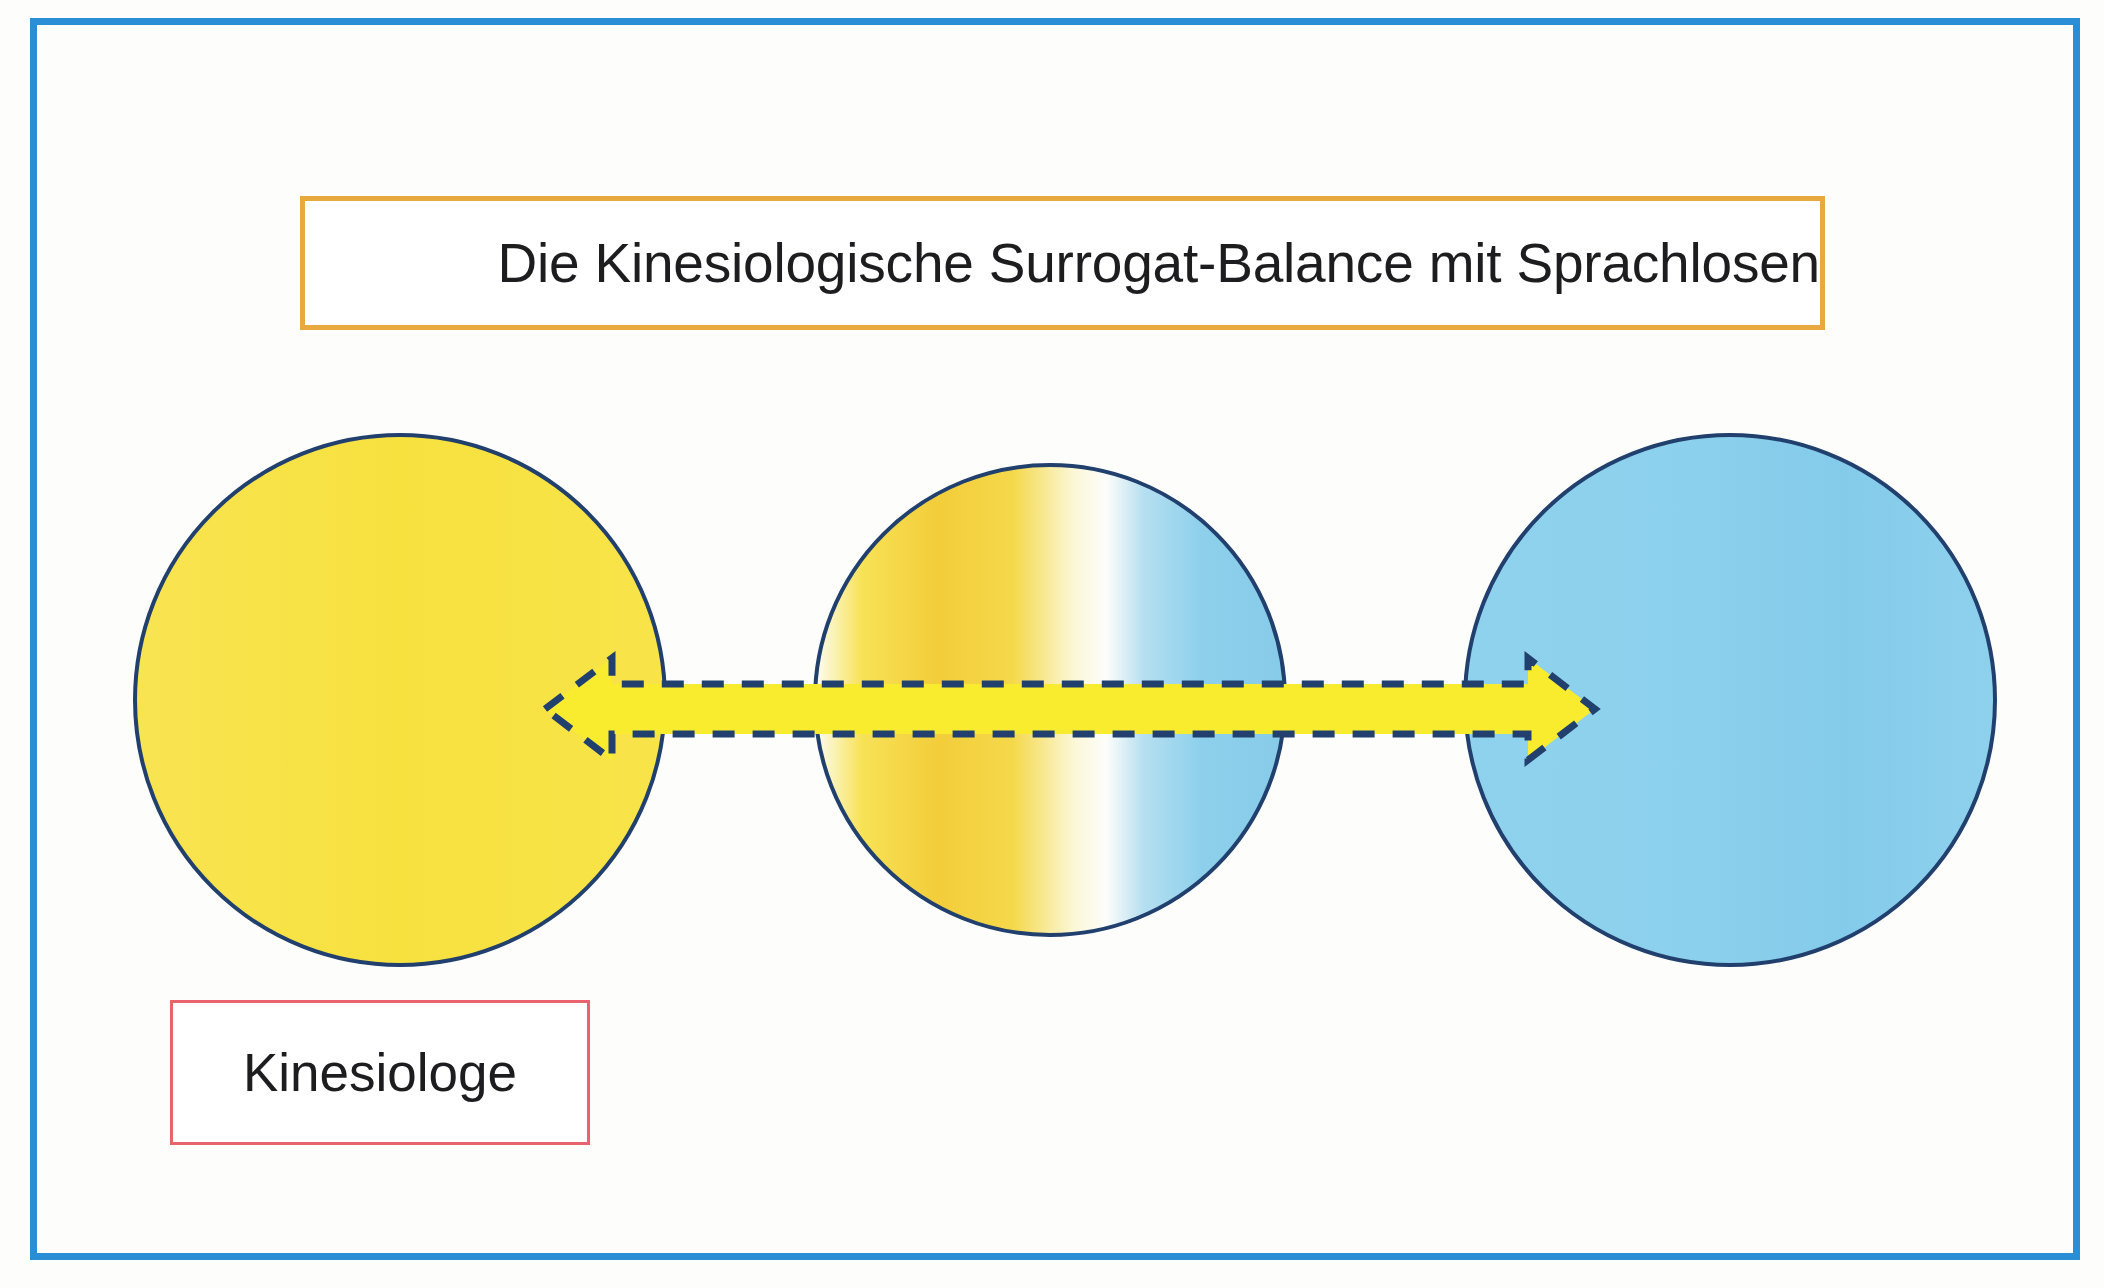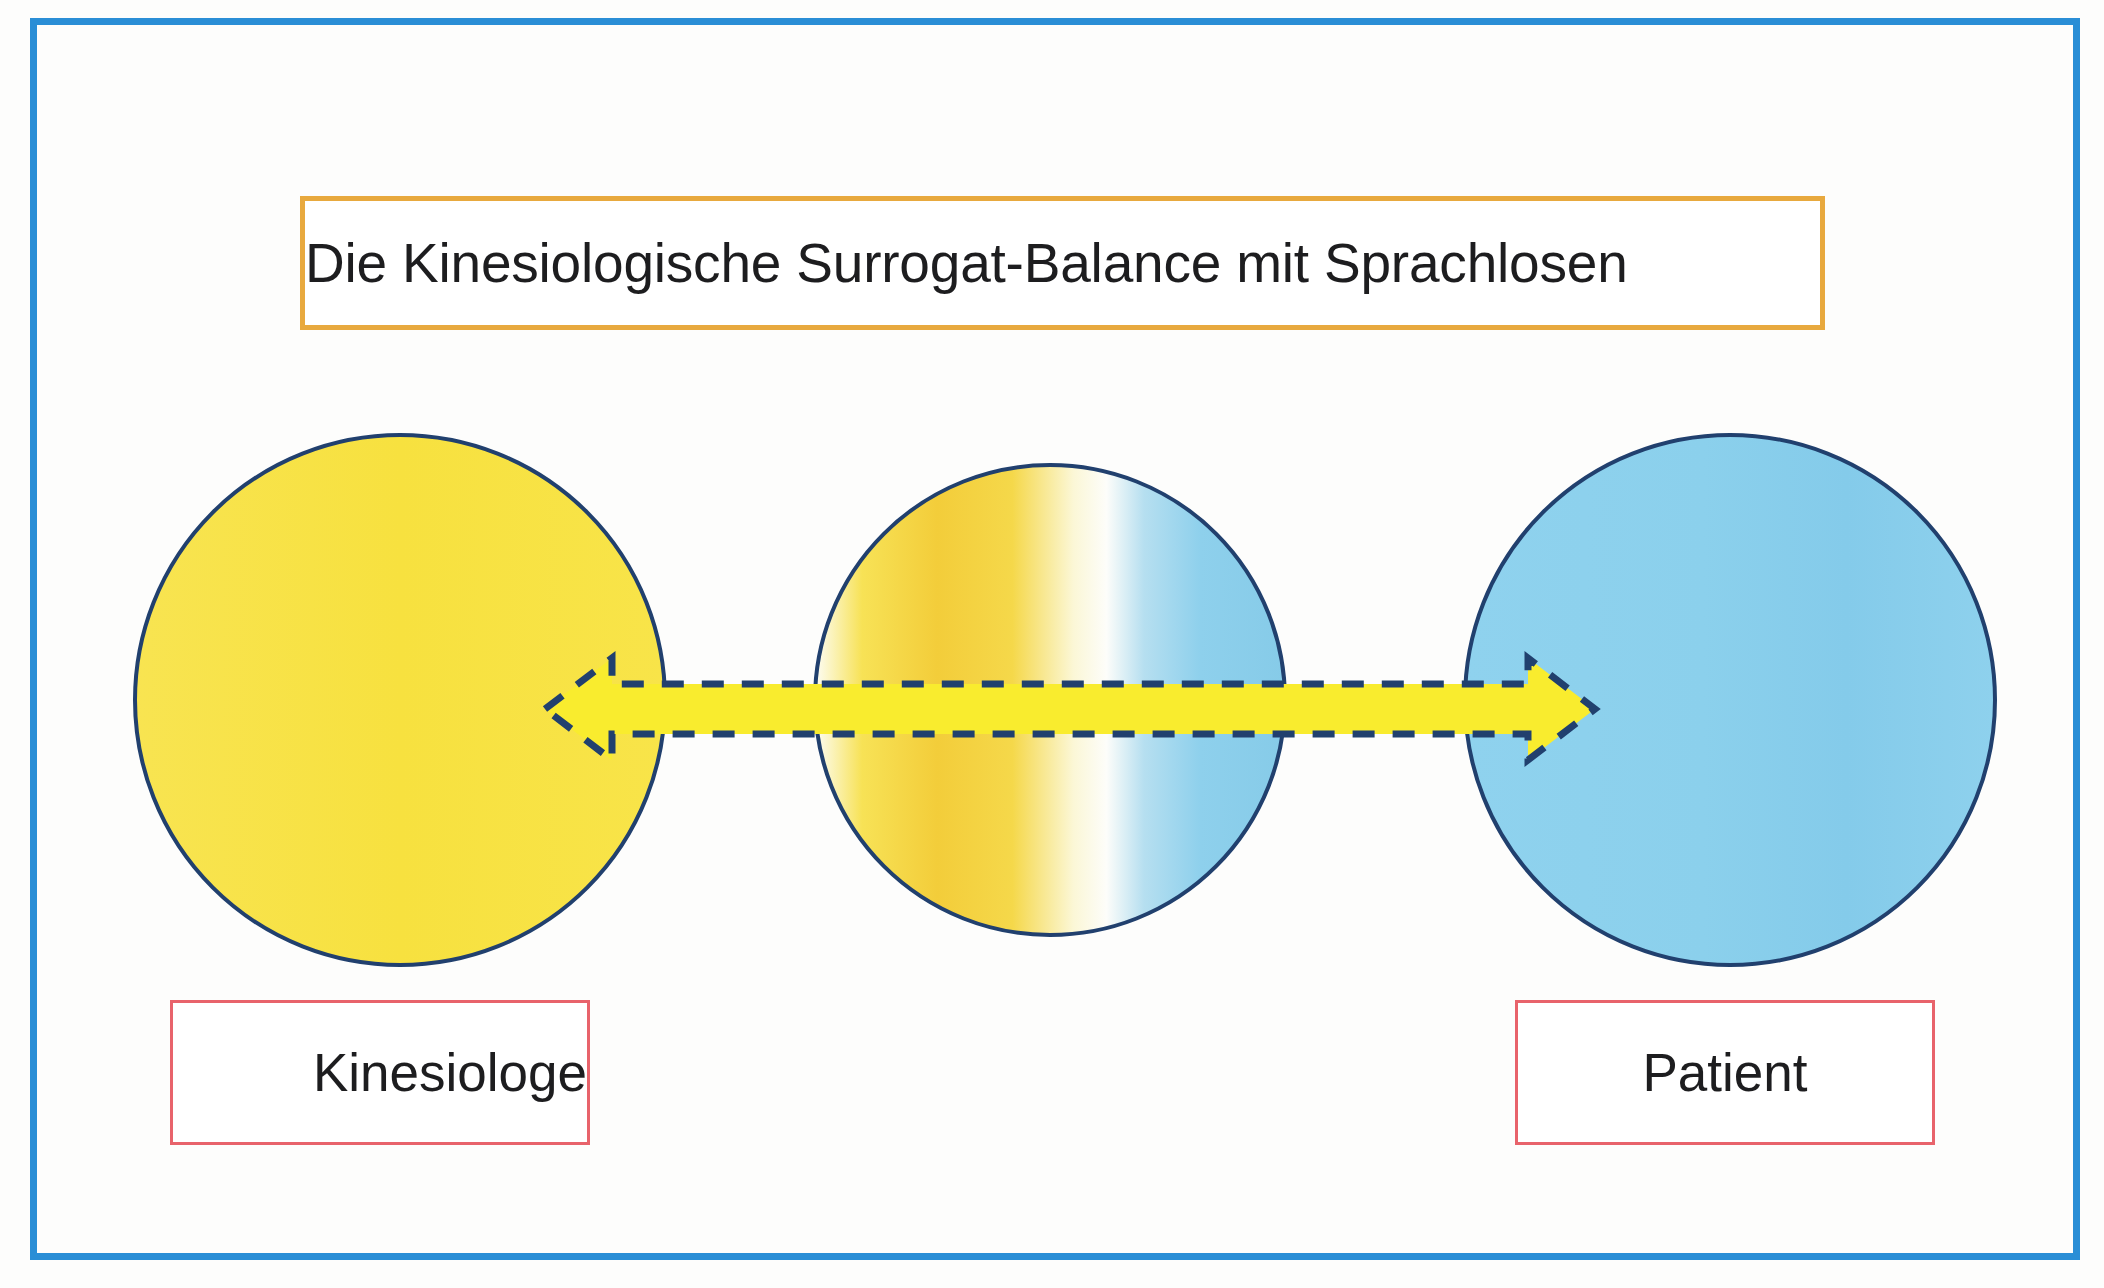--- a/index.html
+++ b/index.html
@@ -35,21 +35,21 @@
     position: absolute;
     left: 300px;
     top: 196px;
     width: 1525px;
     height: 134px;
     border: 5px solid #e8a93e;
     box-sizing: border-box;
     background: #ffffff;
     display: flex;
     align-items: center;
-    justify-content: flex-start;
+    justify-content: flex-end;
   }
   #title-text {
     font-size: 55px;
     color: #1d1d1f;
     letter-spacing: -0.2px;
     white-space: nowrap;
     font-weight: 400;
   }
   
   #stage {
@@ -71,21 +71,21 @@
     display: flex;
     align-items: center;
     justify-content: center;
   }
   .label-text {
     font-size: 53px;
     color: #1d1d1f;
     white-space: nowrap;
     font-weight: 400;
   }
-  #label-box-0 { left: 170px;  width: 420px; justify-content: flex-end; }
+  #label-box-0 { left: 170px;  width: 420px; }
   #label-box-1 { left: 790px;  width: 510px; }
   #label-box-2 { left: 1515px; width: 420px; }
 </style>
 </head>
 <body>
 
 <div id="canvas">
 
   <div id="outer-frame"></div>
 
@@ -151,17 +151,14 @@
                L 1528 734
                L 612 734
                L 612 760
                Z" fill="none" stroke="#21406e" stroke-width="7" stroke-dasharray="22 18" stroke-linejoin="miter"></path>
     </g>
   </svg>
 
   <div class="label-box" id="label-box-0">
     <span class="label-text">Kinesiologe</span>
   </div>
-  <div class="label-box" id="label-box-2">
-    <span class="label-text">Patient</span>
-  </div>
 
 </div>
 
 </body></html>

